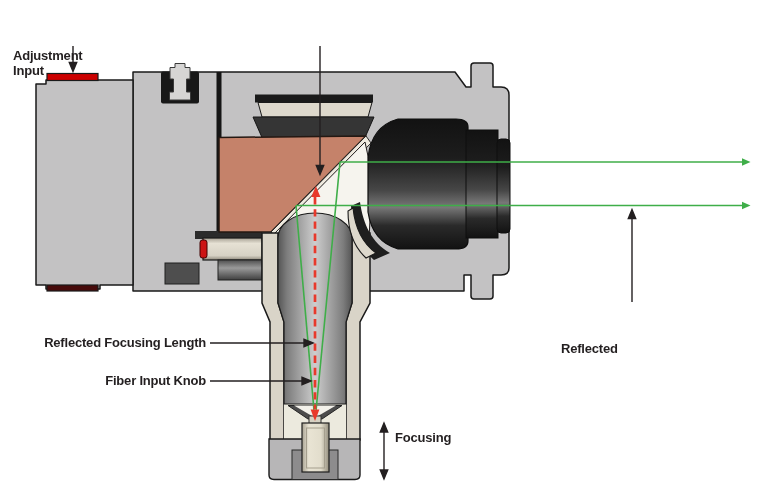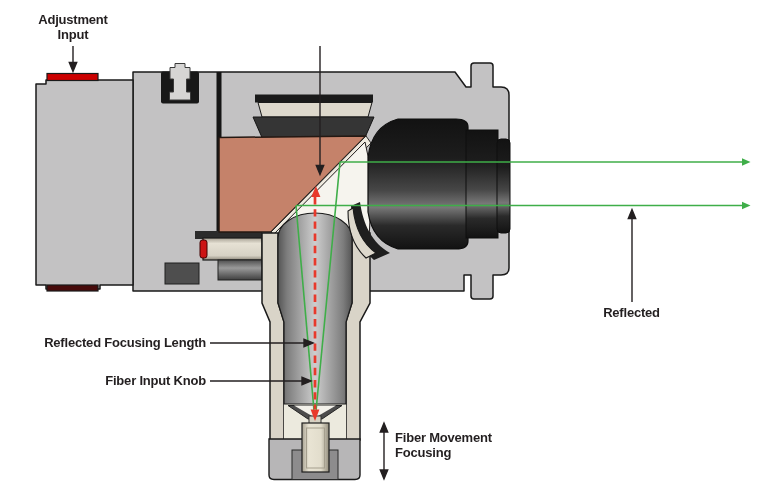--- a/index.html
+++ b/index.html
@@ -1,21 +1,21 @@
 <!DOCTYPE html>
 <html><head>
 <meta charset="utf-8">
 <style>
   html,body{margin:0;padding:0;background:#fff;}
   .canvas{position:relative;width:780px;height:496px;background:#ffffff;overflow:hidden;
           font-family:"Liberation Sans",sans-serif;}
   .canvas svg{position:absolute;left:0;top:0;}
   .lbl{position:absolute;font-weight:bold;font-size:13px;line-height:14.5px;
        color:#231f20;letter-spacing:-0.2px;white-space:nowrap;}
-  .lbl.center{text-align:center;}
+  .lbl.center{margin-top:36px;}
   .lbl.right{text-align:right;}
 </style>
 </head>
 <body>
 
 <div class="canvas">
 
 <svg width="780" height="496" viewBox="0 0 780 496">
   <defs>
     <linearGradient id="boreGrad" x1="0" y1="0" x2="1" y2="0">
@@ -145,17 +145,16 @@
 
   <div class="lbl center" style="left:561px;top:306px;width:141px;">
     <div>Reflected</div>
   </div>
 
   <div class="lbl right" style="left:20px;top:336px;width:186px;">Reflected Focusing Length</div>
 
   <div class="lbl right" style="left:20px;top:374px;width:186px;">Fiber Input Knob</div>
 
   <div class="lbl" style="left:395px;top:431px;width:120px;">
-    <div>Fiber Movement</div>
     <div>Focusing</div>
   </div>
 
 </div>
 
 </body></html>

